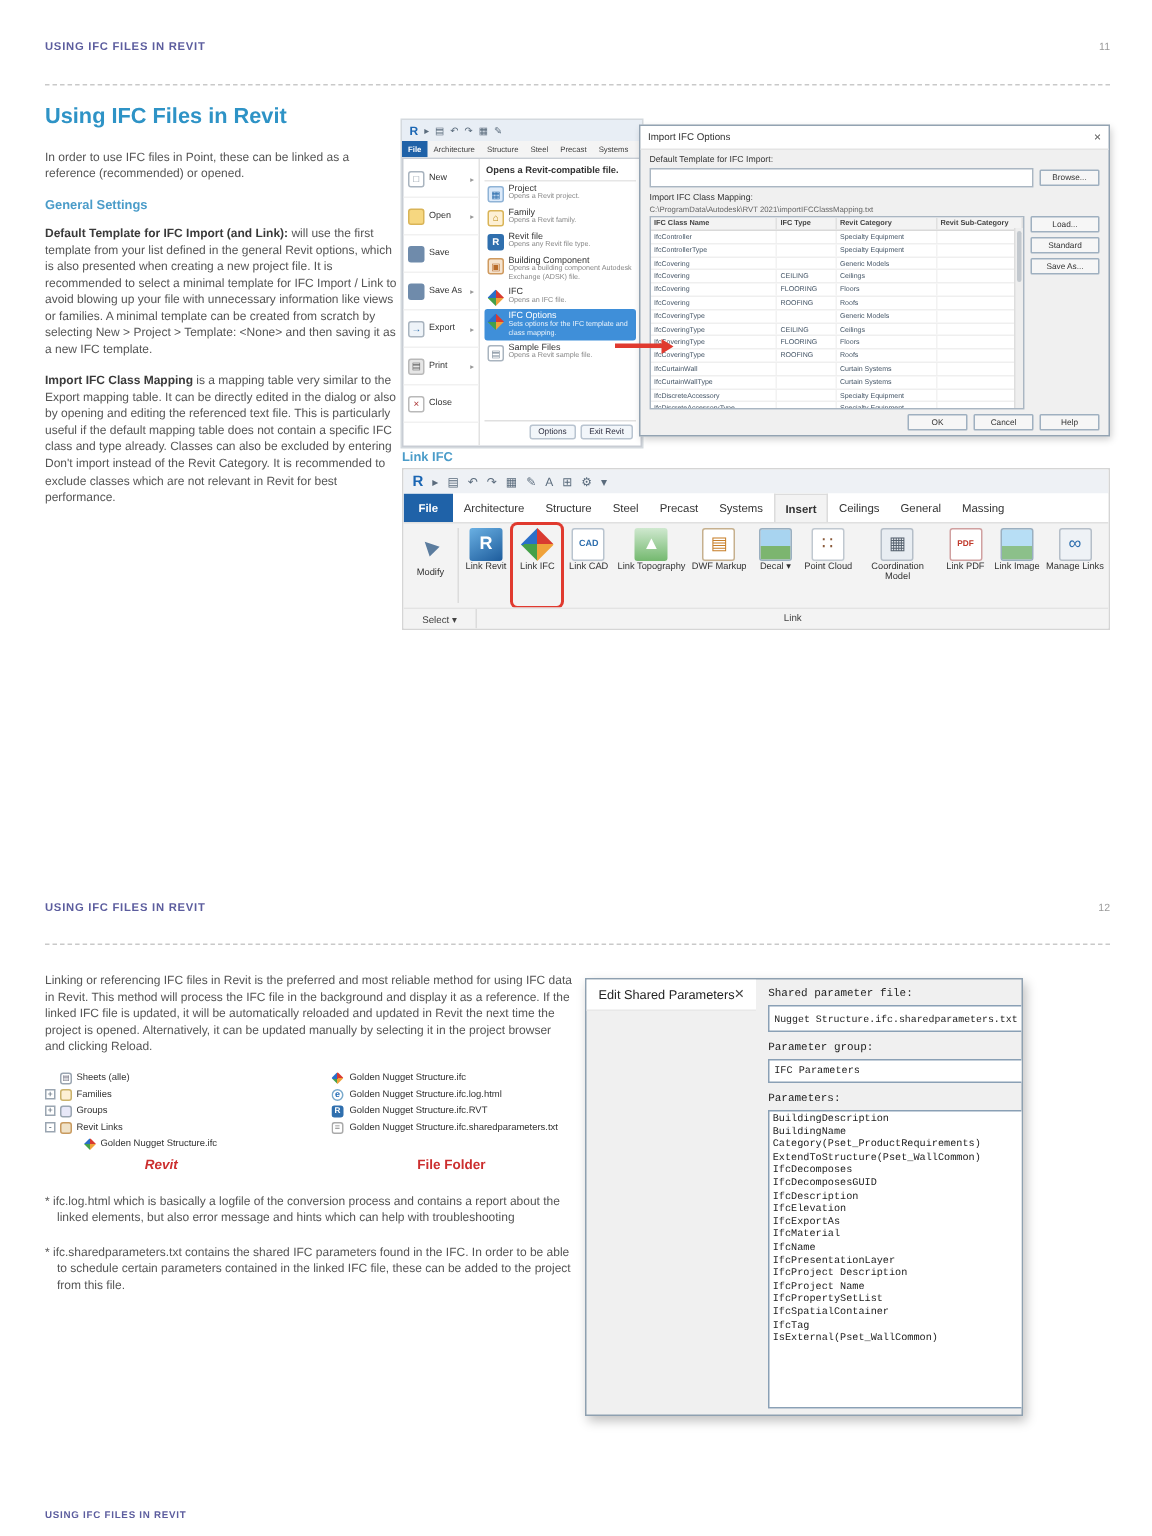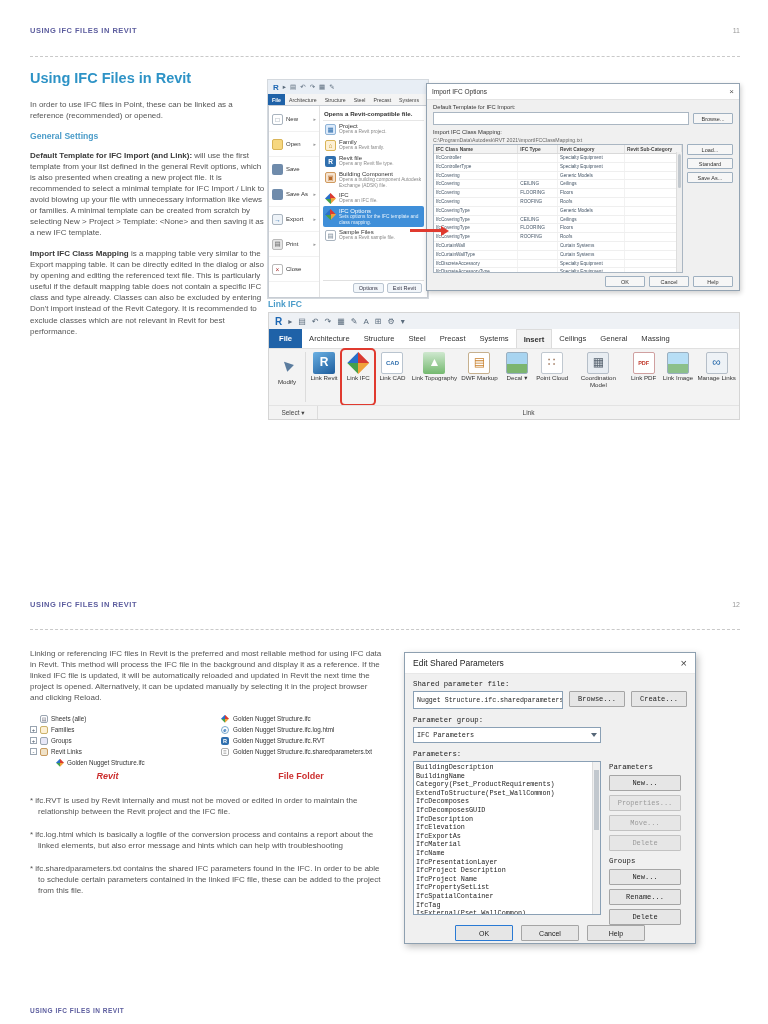--- a/index.html
+++ b/index.html
@@ -135,21 +135,21 @@
   .tree .ic,.flist .ic{width:8px;height:8px;font-size:5.5px;}
   .flist{width:160px;font-size:6.3px;color:#333;}
   .frow{display:flex;align-items:center;gap:4px;height:11px;white-space:nowrap;overflow:hidden;}
   .caps{display:flex;gap:36px;margin:3px 0 14px;}
   .cap{color:#cc2f2f;font-weight:bold;font-size:9px;text-align:center;}
   .cap.c1{width:155px;font-style:italic;}
   .cap.c2{width:160px;}
   .bullets p{font-size:8px;line-height:1.38;margin:0 0 12px;color:#555;padding-left:8px;text-indent:-8px;}
 
   
-  .esp{position:absolute;left:404px;top:652px;width:292px;height:292px;background:#f0f0f0;border:1px solid #8ea0b0;box-shadow:2px 3px 7px rgba(0,0,0,.25);display:flex;flex-direction:column;box-sizing:border-box;overflow:hidden;}
+  .esp{position:absolute;left:390px;top:652px;width:292px;height:292px;background:#f0f0f0;border:1px solid #8ea0b0;box-shadow:2px 3px 7px rgba(0,0,0,.25);display:flex;box-sizing:border-box;overflow:hidden;}
   .esp-tb{height:20px;background:#fff;display:flex;align-items:center;padding:0 8px;font-size:8.5px;color:#222;flex:none;border-bottom:1px solid #e8e8e8;}
   .esp-tb .x{margin-left:auto;font-size:11px;color:#444;}
   .esp-bd{flex:1;padding:6px 8px 4px;display:flex;flex-direction:column;min-height:0;font-family:Liberation Mono, monospace;}
   .esp-lab{font-size:7.3px;color:#222;margin-bottom:3px;}
   .esp-filerow{display:flex;gap:6px;margin-bottom:7px;}
   .esp-input{flex:1;height:16px;background:#fff;border:1px solid #8aa0b5;font-size:6.6px;display:flex;align-items:center;padding:0 3px;color:#222;white-space:nowrap;overflow:hidden;}
   .wbtn{min-width:56px;height:16px;background:#e6e6e6;border:1px solid #a5a5a5;font-size:7px;display:inline-flex;align-items:center;justify-content:center;color:#222;border-radius:1px;box-sizing:border-box;padding:0 4px;}
   .wbtn[data-disabled="true"]{color:#9b9b9b;border-color:#c2c2c2;}
   .esp-select{width:188px;height:16px;background:#fff;border:1px solid #8aa0b5;display:flex;align-items:center;font-size:6.8px;color:#222;padding:0 3px;box-sizing:border-box;margin-bottom:7px;}
   .esp-select .chev{margin-left:auto;width:0;height:0;border-left:3px solid transparent;border-right:3px solid transparent;border-top:4px solid #567;}
@@ -618,21 +618,20 @@
             <span class="lb">Golden Nugget Structure.ifc.sharedparameters.txt</span>
           </div>
         </div>
     </div>
     <div class="caps">
       <span class="cap c1">Revit</span>
       <span class="cap c2">File Folder</span>
     </div>
 
     <div class="bullets">
-        <p>* ifc.RVT is used by Revit internally and must not be moved or edited in order to maintain the relationship between the Revit project and the IFC file.</p>
         <p>* ifc.log.html which is basically a logfile of the conversion process and contains a report about the linked elements, but also error message and hints which can help with troubleshooting</p>
         <p>* ifc.sharedparameters.txt contains the shared IFC parameters found in the IFC. In order to be able to schedule certain parameters contained in the linked IFC file, these can be added to the project from this file.</p>
       </div>
   </div>
 
   <div class="esp">
     <div class="esp-tb">
       <span>Edit Shared Parameters</span>
       <span class="x">×</span>
     </div>

